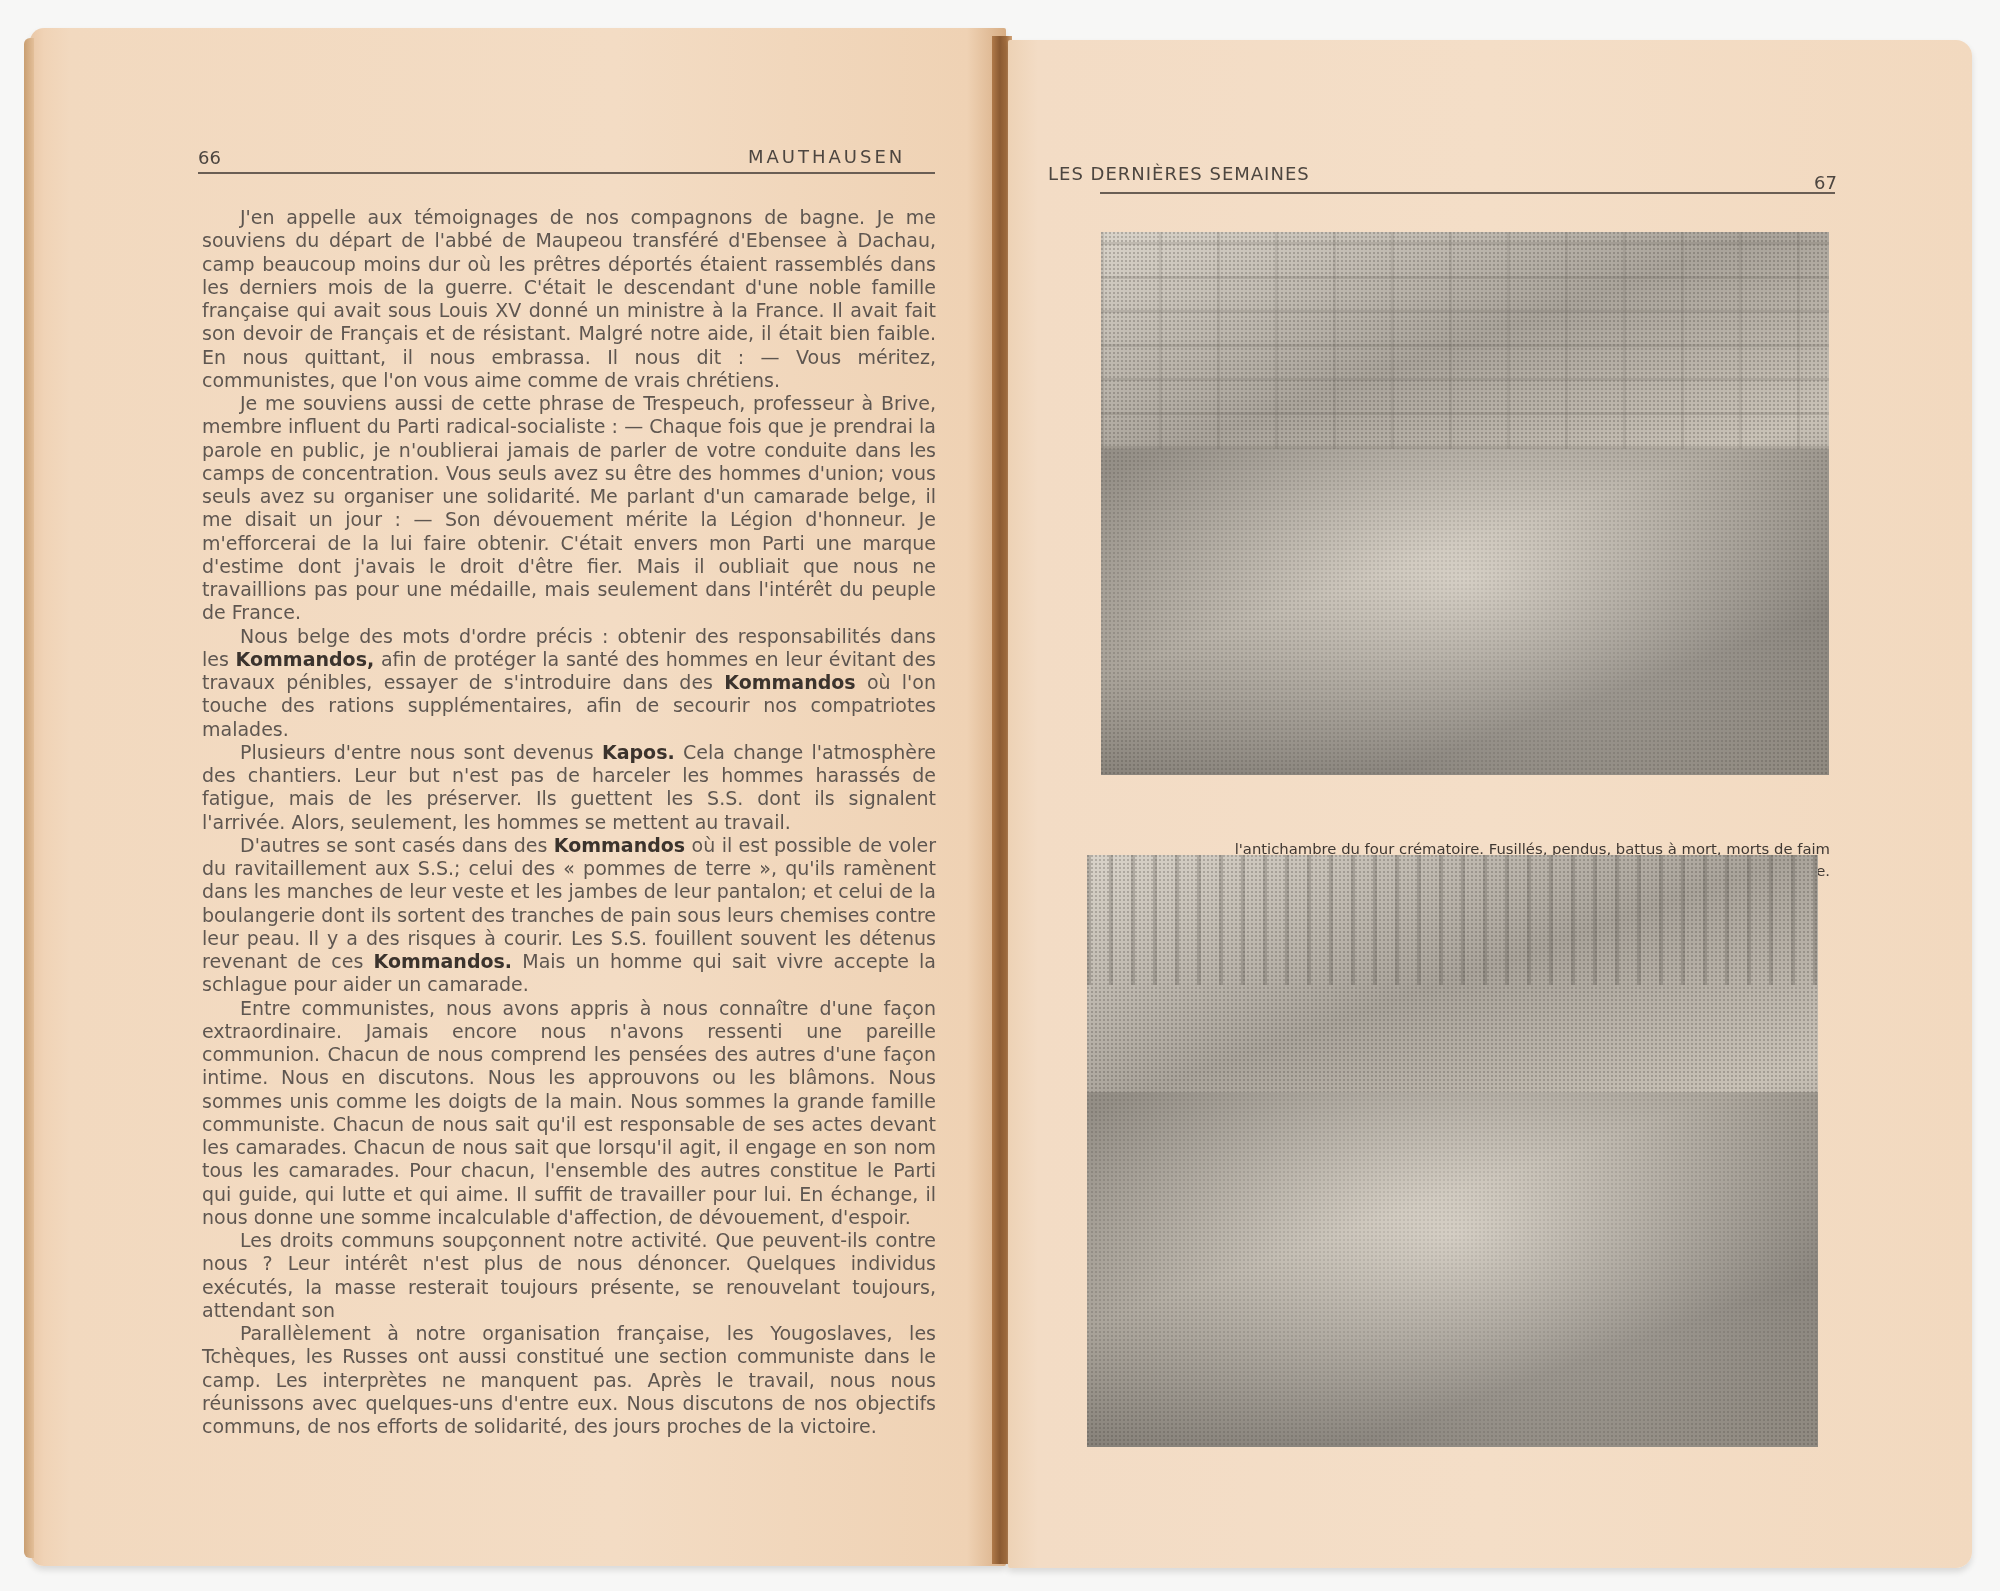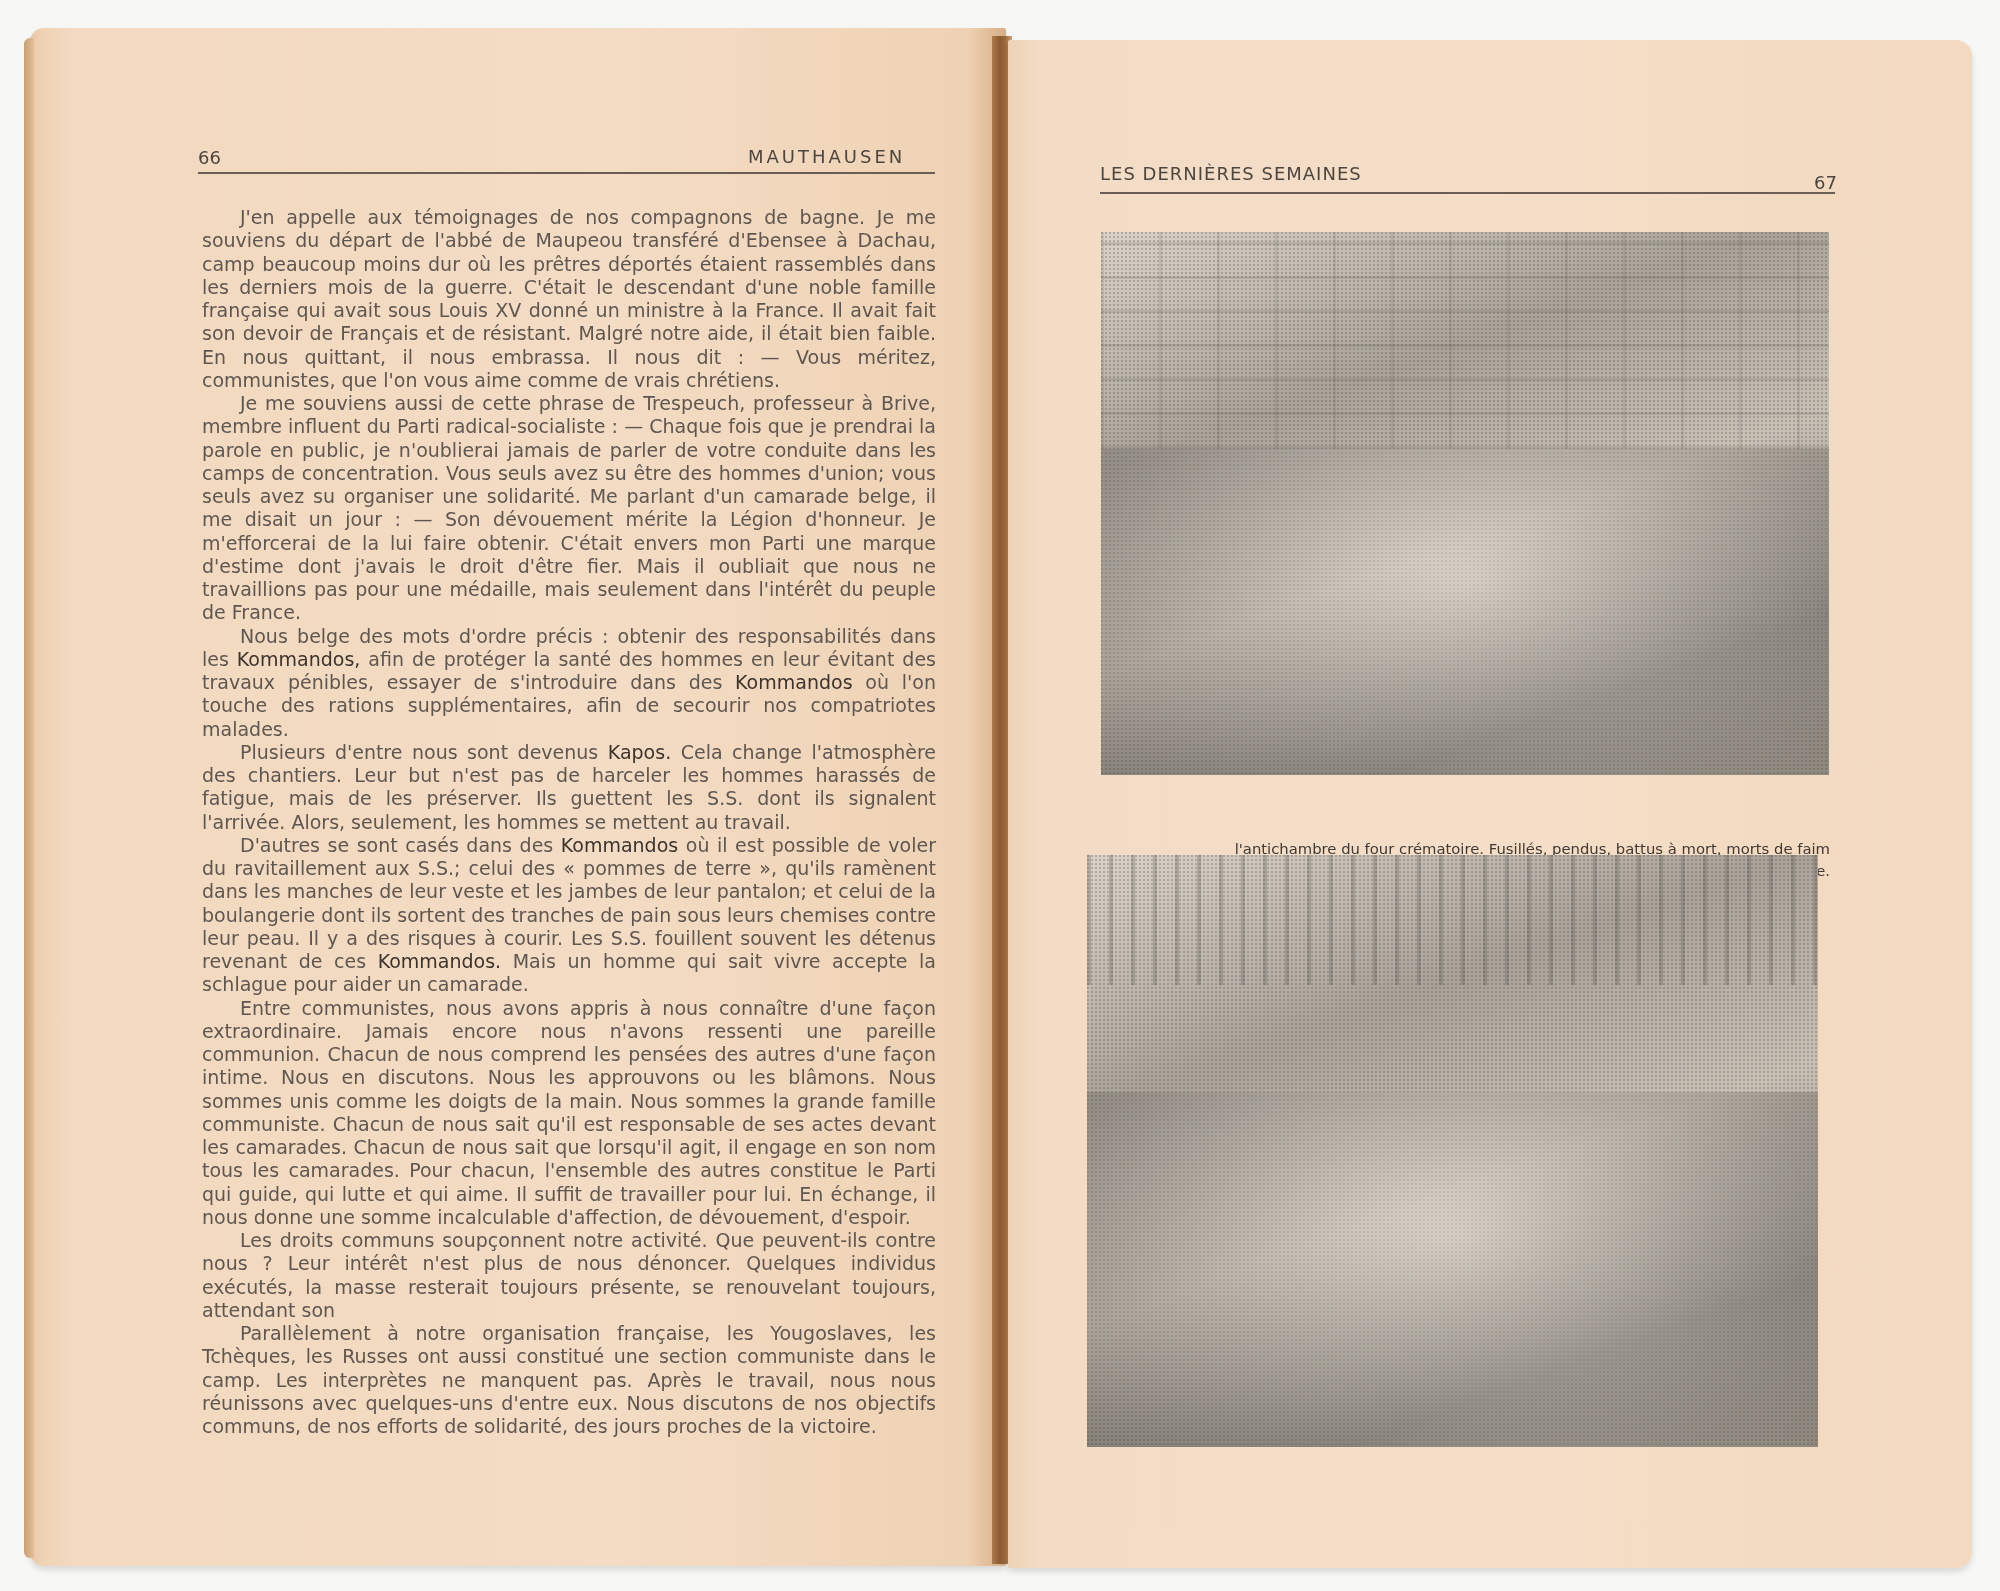--- a/index.html
+++ b/index.html
@@ -41,21 +41,21 @@
     font-family: "DejaVu Sans", sans-serif; font-size: 18px; letter-spacing: 2px;
   }
   .rule { position: absolute; height: 2px; background: #6a5e54; }
 
   .body-text {
     position: absolute; left: 202px; top: 206px; width: 734px;
     font-family: "DejaVu Sans", sans-serif; font-size: 19px; line-height: 23.25px;
     color: #5e5650; text-align: justify;
   }
   .body-text p { margin: 0; text-indent: 38px; }
-  .body-text b { color: #3b332d; font-weight: normal; }
+  .body-text b { color: #3b332d; font-weight: bold; }
 
   .photo {
     position: absolute; overflow: hidden;
     background:
       radial-gradient(circle at 1px 1px, rgba(60,55,50,0.25) 0.8px, transparent 1.1px) 0 0/4px 4px,
       linear-gradient(160deg, #d9d3c9 0%, #a9a39a 30%, #c8c1b6 55%, #8f8a83 80%, #b6afa4 100%);
   }
   .photo .shade1 {
     position: absolute; left: 0; top: 0; right: 0; height: 40%;
     background: repeating-linear-gradient(0deg, rgba(90,85,78,0.18) 0 3px, transparent 3px 34px),
@@ -93,21 +93,21 @@
     <p>J'en appelle aux témoignages de nos compagnons de bagne. Je me souviens du départ de l'abbé de Maupeou transféré d'Ebensee à Dachau, camp beaucoup moins dur où les prêtres déportés étaient rassemblés dans les derniers mois de la guerre. C'était le descendant d'une noble famille française qui avait sous Louis XV donné un ministre à la France. Il avait fait son devoir de Français et de résistant. Malgré notre aide, il était bien faible. En nous quittant, il nous embrassa. Il nous dit : — Vous méritez, communistes, que l'on vous aime comme de vrais chrétiens.</p>
     <p>Je me souviens aussi de cette phrase de Trespeuch, professeur à Brive, membre influent du Parti radical-socialiste : — Chaque fois que je prendrai la parole en public, je n'oublierai jamais de parler de votre conduite dans les camps de concentration. Vous seuls avez su être des hommes d'union; vous seuls avez su organiser une solidarité. Me parlant d'un camarade belge, il me disait un jour : — Son dévouement mérite la Légion d'honneur. Je m'efforcerai de la lui faire obtenir. C'était envers mon Parti une marque d'estime dont j'avais le droit d'être fier. Mais il oubliait que nous ne travaillions pas pour une médaille, mais seulement dans l'intérêt du peuple de France.</p>
     <p><span>Nous belge des mots d'ordre précis : obtenir des responsabilités dans les </span><b>Kommandos,</b><span> afin de protéger la santé des hommes en leur évitant des travaux pénibles, essayer de s'introduire dans des </span><b>Kommandos</b><span> où l'on touche des rations supplémentaires, afin de secourir nos compatriotes malades.</span></p>
     <p><span>Plusieurs d'entre nous sont devenus </span><b>Kapos.</b><span> Cela change l'atmosphère des chantiers. Leur but n'est pas de harceler les hommes harassés de fatigue, mais de les préserver. Ils guettent les S.S. dont ils signalent l'arrivée. Alors, seulement, les hommes se mettent au travail.</span></p>
     <p><span>D'autres se sont casés dans des </span><b>Kommandos</b><span> où il est possible de voler du ravitaillement aux S.S.; celui des « pommes de terre », qu'ils ramènent dans les manches de leur veste et les jambes de leur pantalon; et celui de la boulangerie dont ils sortent des tranches de pain sous leurs chemises contre leur peau. Il y a des risques à courir. Les S.S. fouillent souvent les détenus revenant de ces </span><b>Kommandos.</b><span> Mais un homme qui sait vivre accepte la schlague pour aider un camarade.</span></p>
     <p>Entre communistes, nous avons appris à nous connaître d'une façon extraordinaire. Jamais encore nous n'avons ressenti une pareille communion. Chacun de nous comprend les pensées des autres d'une façon intime. Nous en discutons. Nous les approuvons ou les blâmons. Nous sommes unis comme les doigts de la main. Nous sommes la grande famille communiste. Chacun de nous sait qu'il est responsable de ses actes devant les camarades. Chacun de nous sait que lorsqu'il agit, il engage en son nom tous les camarades. Pour chacun, l'ensemble des autres constitue le Parti qui guide, qui lutte et qui aime. Il suffit de travailler pour lui. En échange, il nous donne une somme incalculable d'affection, de dévouement, d'espoir.</p>
     <p>Les droits communs soupçonnent notre activité. Que peuvent-ils contre nous ? Leur intérêt n'est plus de nous dénoncer. Quelques individus exécutés, la masse resterait toujours présente, se renouvelant toujours, attendant son</p>
     <p>Parallèlement à notre organisation française, les Yougoslaves, les Tchèques, les Russes ont aussi constitué une section communiste dans le camp. Les interprètes ne manquent pas. Après le travail, nous nous réunissons avec quelques-uns d'entre eux. Nous discutons de nos objectifs communs, de nos efforts de solidarité, des jours proches de la victoire.</p>
   </div>
 
-  <div class="running-head" style="left:1100px; top:163px; letter-spacing:1px;">LES DERNIÈRES SEMAINES</div>
+  <div class="running-head" style="left:1048px; top:163px; letter-spacing:1px;">LES DERNIÈRES SEMAINES</div>
   <div class="running-head" style="left:1814px; top:172px; letter-spacing:0;">67</div>
   <div class="rule" style="left:1100px; top:192px; width:735px;"></div>
 
   <div class="photo photo1" style="left:1101px; top:232px; width:728px; height:543px;">
     <div class="shade1"></div>
     <div class="shade2"></div>
   </div>
 
   <div class="caption">
     <div>l'antichambre du four crématoire. Fusillés, pendus, battus à mort, morts de faim</div>

